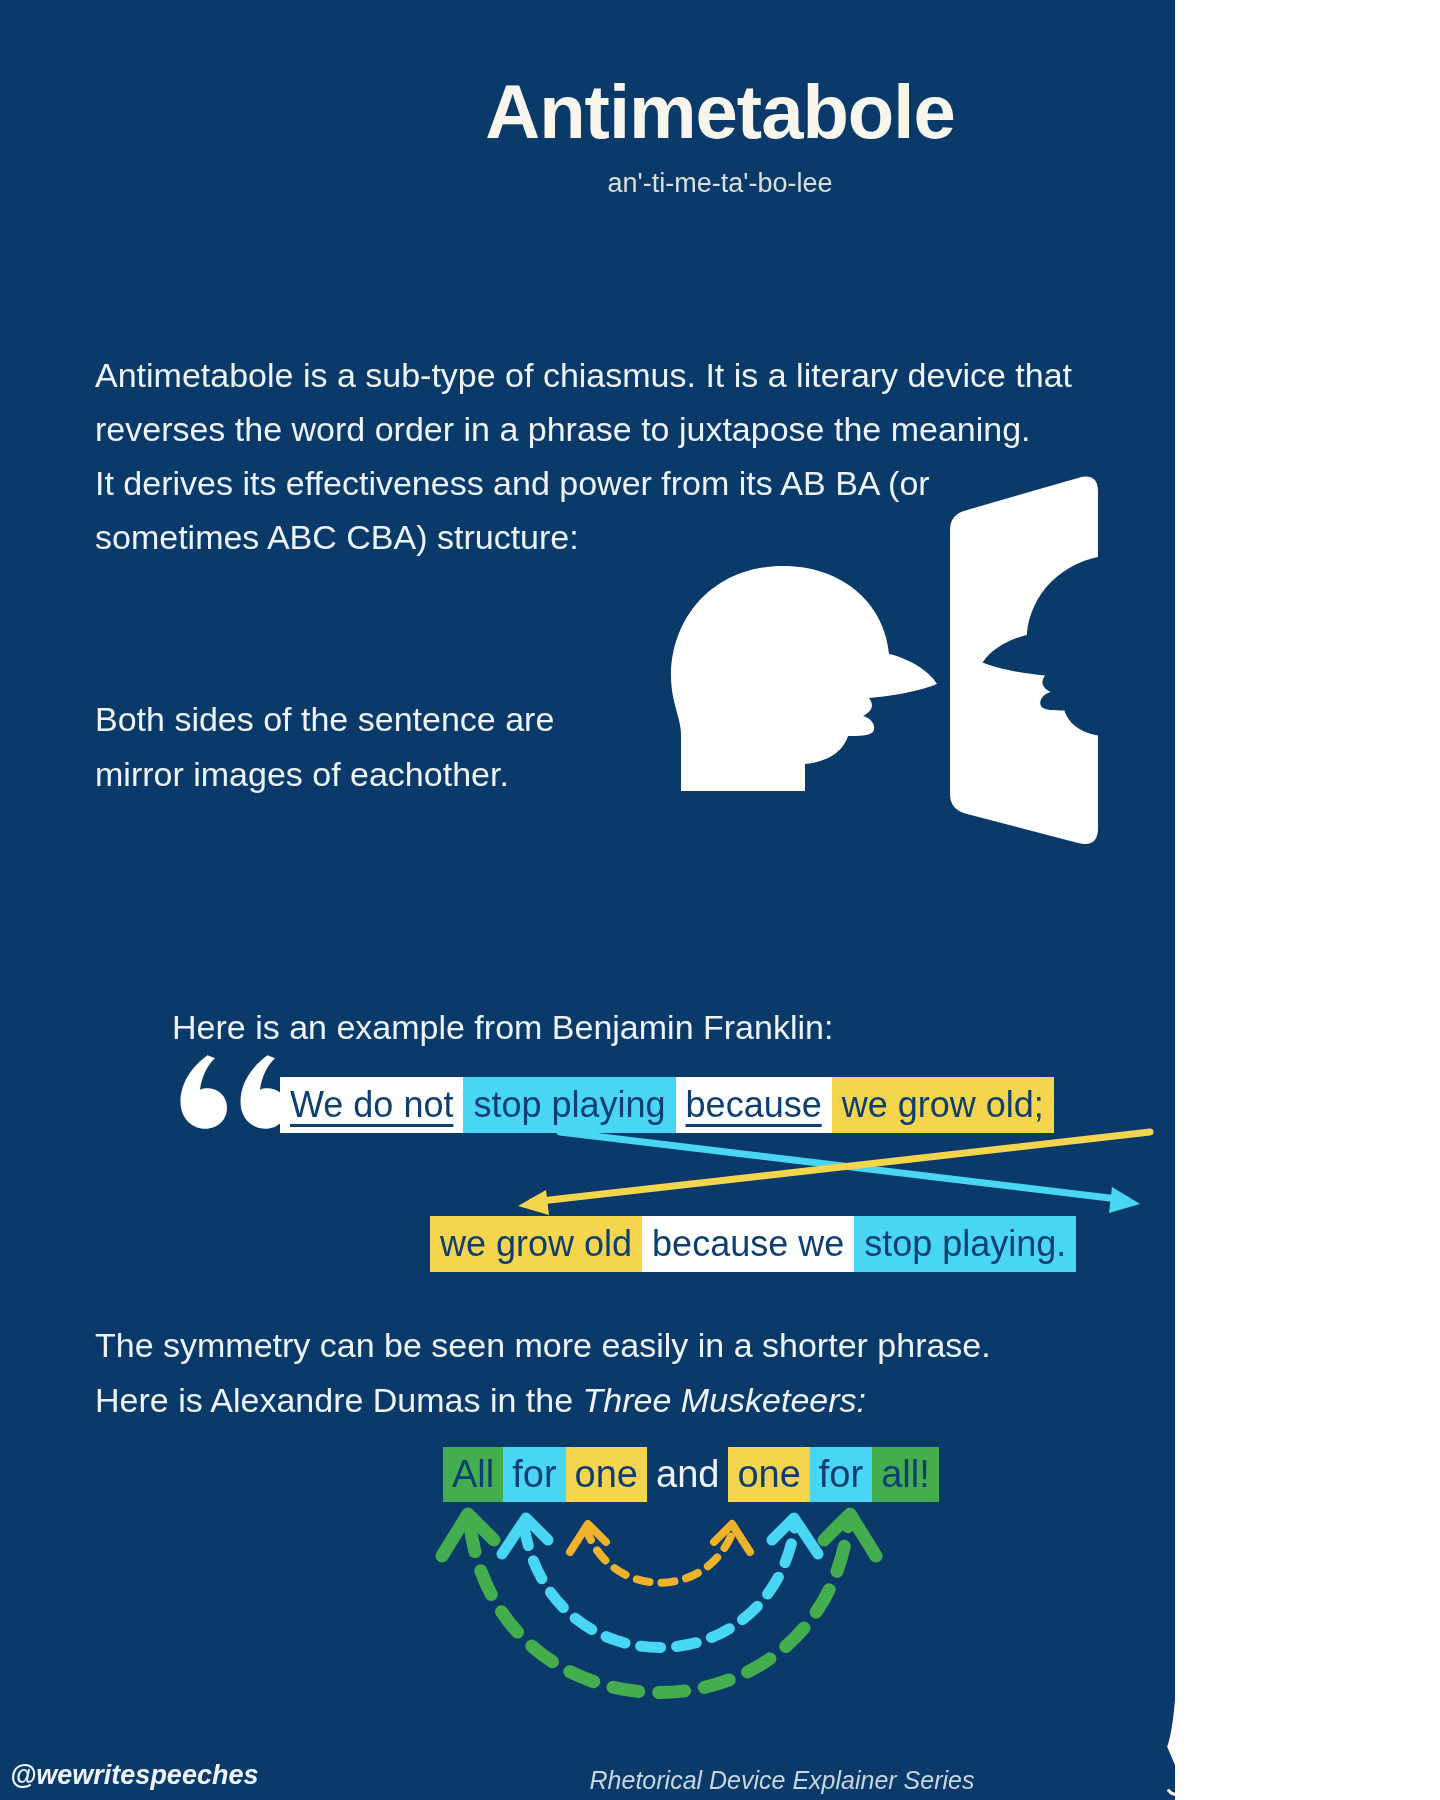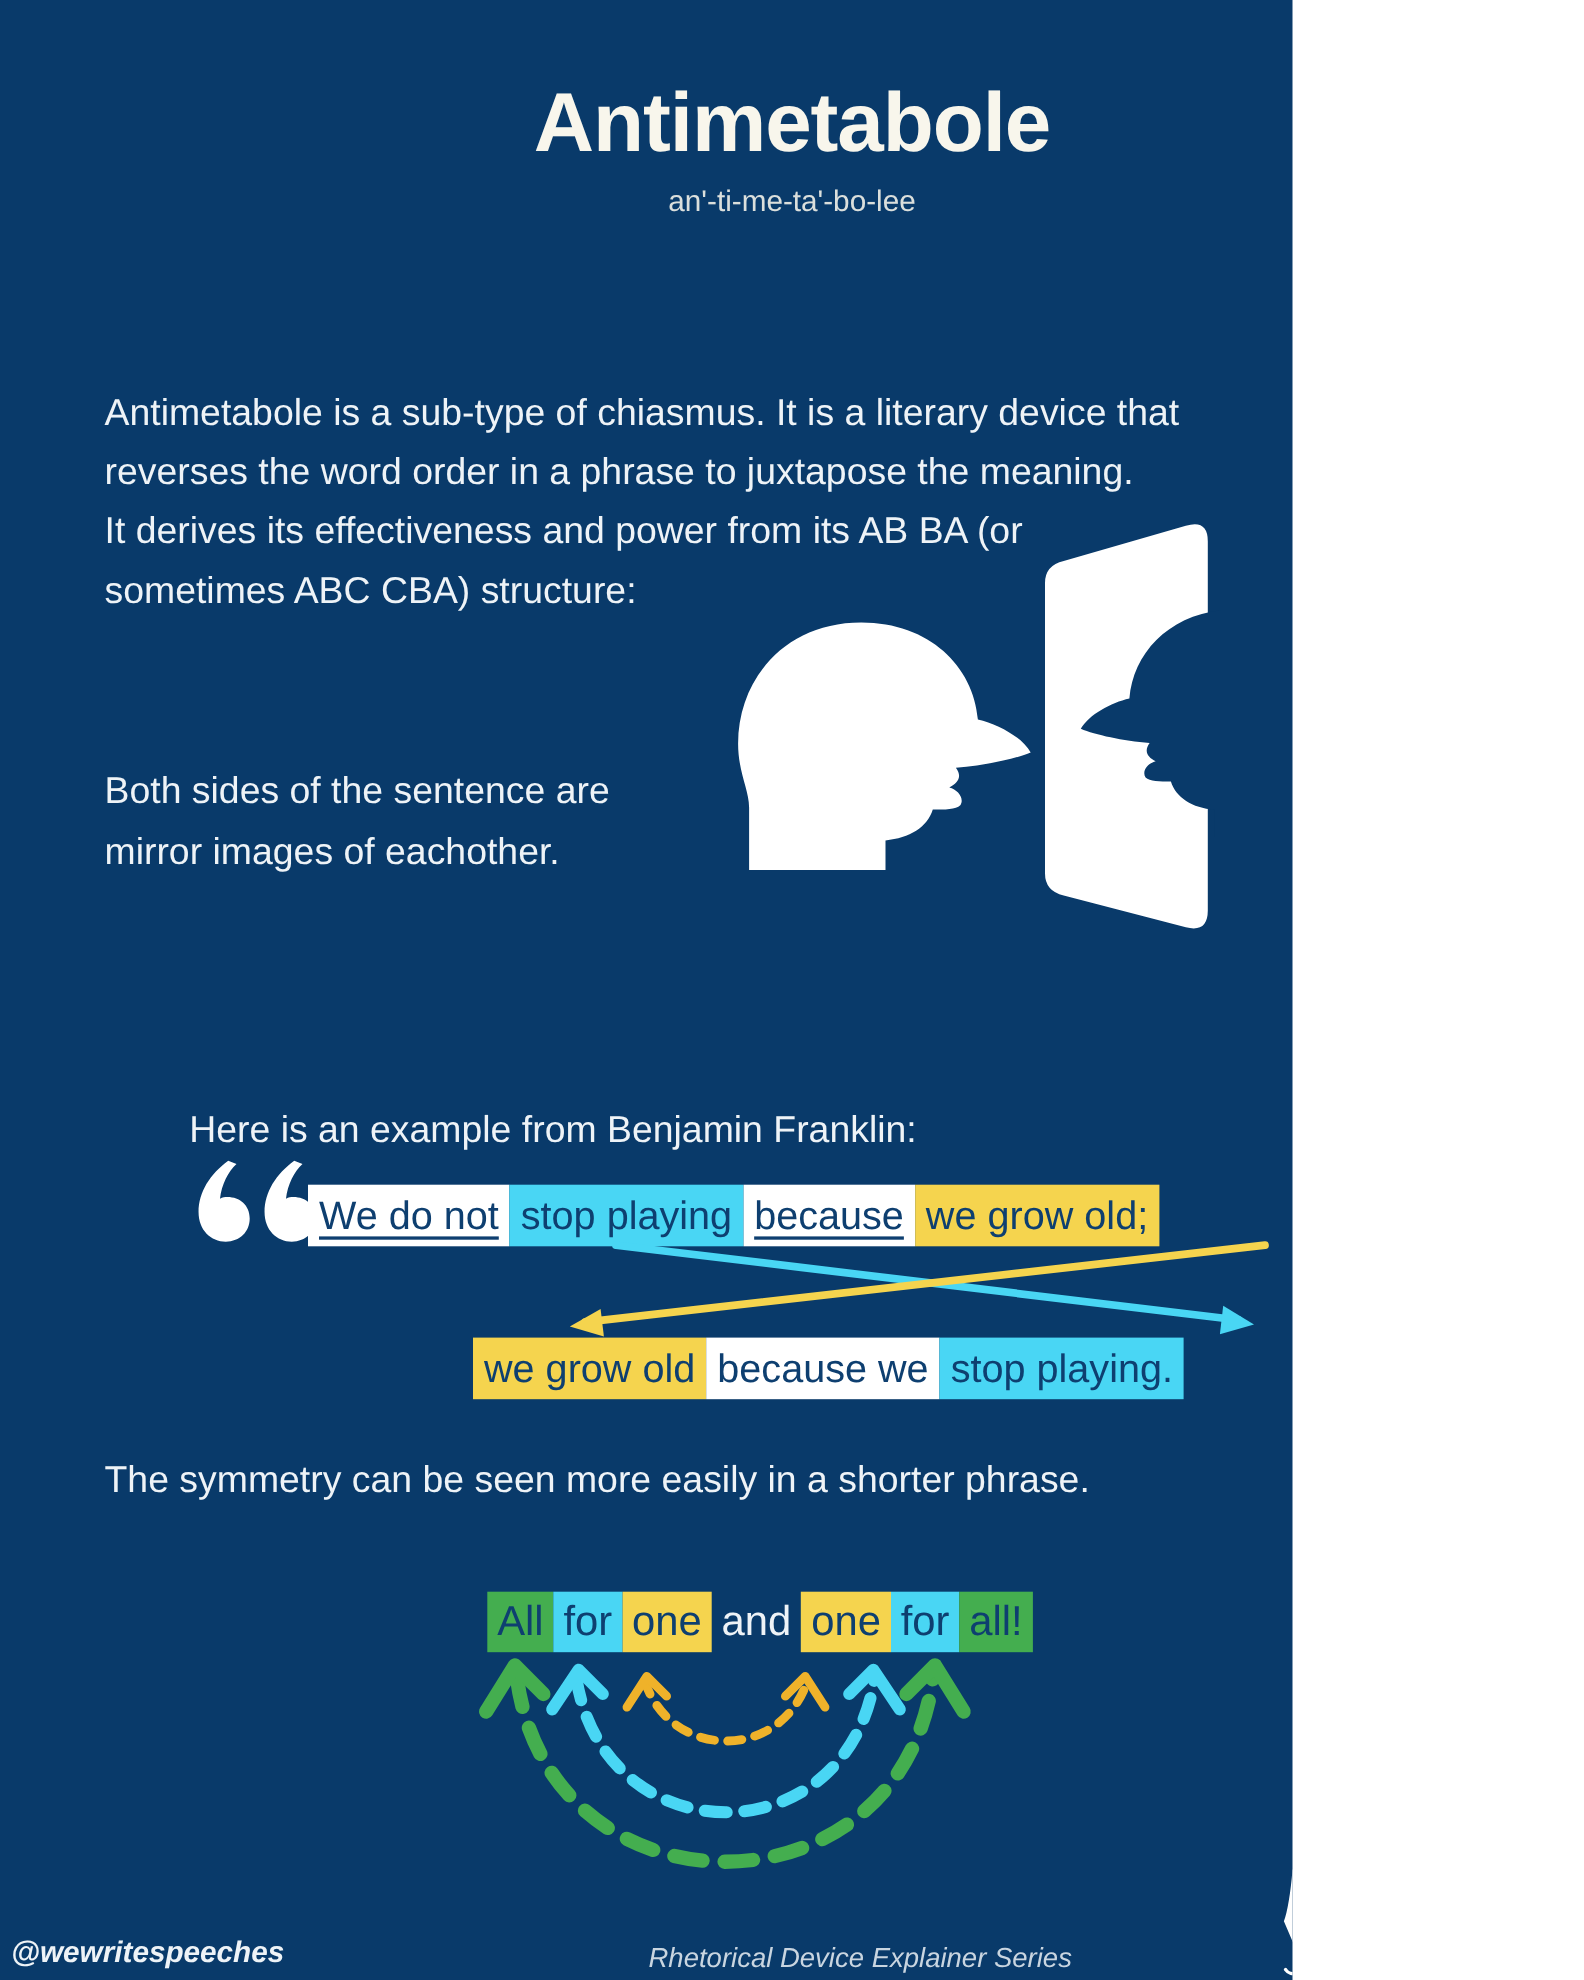--- a/index.html
+++ b/index.html
@@ -125,20 +125,21 @@
     <line x1="1150" y1="6" x2="532" y2="76" style="stroke:var(--yellow)" stroke-width="7" stroke-linecap="round"></line>
     <polygon points="518,80 549,89 546,64" style="fill:var(--yellow)"></polygon>
   </svg>
 
   <div class="q-row q2">
     <span class="seg hl-yellow">we grow old</span><span class="seg hl-white">because we</span><span class="seg hl-cyan">stop playing.</span>
   </div>
 
   <div class="symmetry-lead">
     <div>The symmetry can be seen more easily in a shorter phrase.</div>
+    <div><span>Here is Alexandre Dumas in the </span><i>Three Musketeers:</i></div>
   </div>
 
   <div class="q-row motto">
     <span class="seg hl-green">All</span><span class="seg hl-cyan">for</span><span class="seg hl-yellow">one</span><span class="seg hl-none">and</span><span class="seg hl-yellow">one</span><span class="seg hl-cyan">for</span><span class="seg hl-green">all!</span>
   </div>
 
   <svg class="arcs" width="560" height="230" viewBox="0 0 560 230" fill="none">
 
     <path d="M90,30 C120,252 438,252 468,30" style="stroke:var(--green)" stroke-width="13" stroke-dasharray="26 20" stroke-linecap="round"></path>
     <polyline points="62,60 88,18 114,44" style="stroke:var(--green)" stroke-width="13" stroke-linecap="round" stroke-linejoin="round"></polyline>

